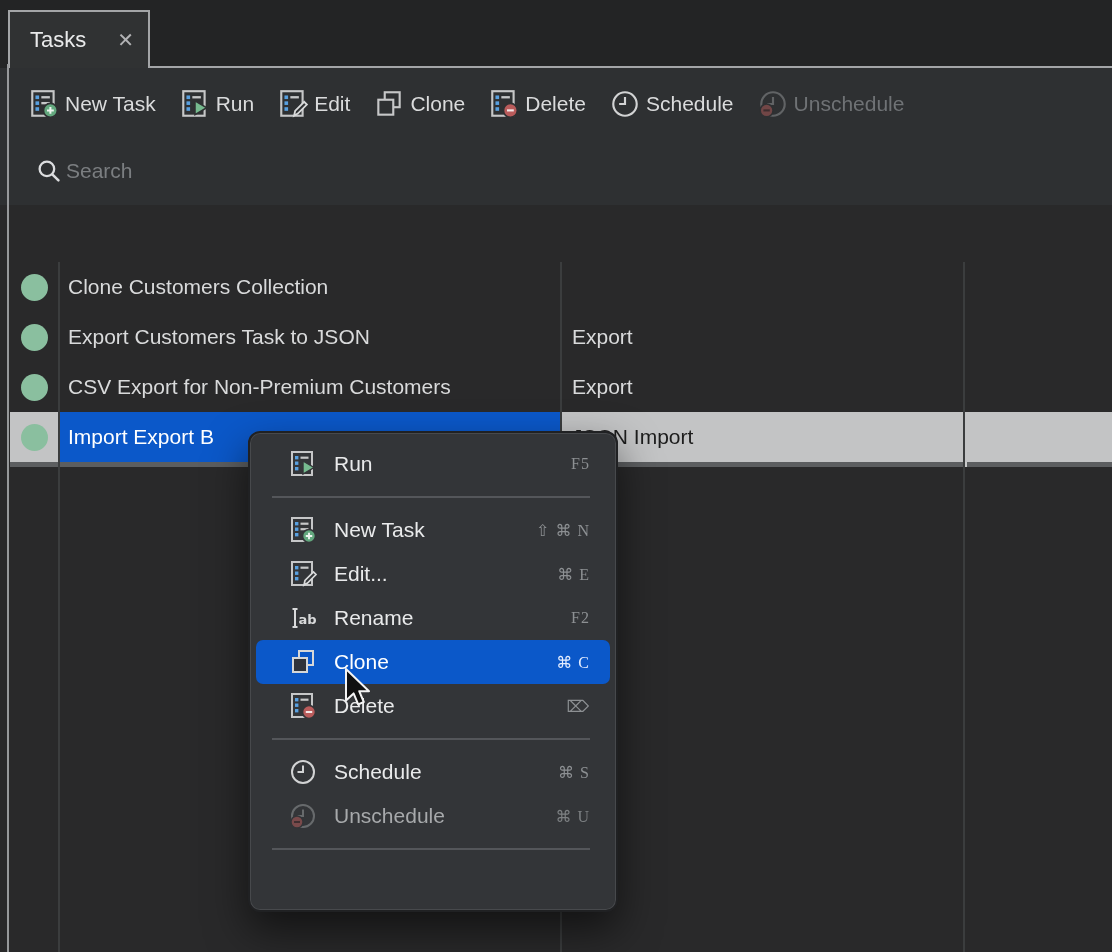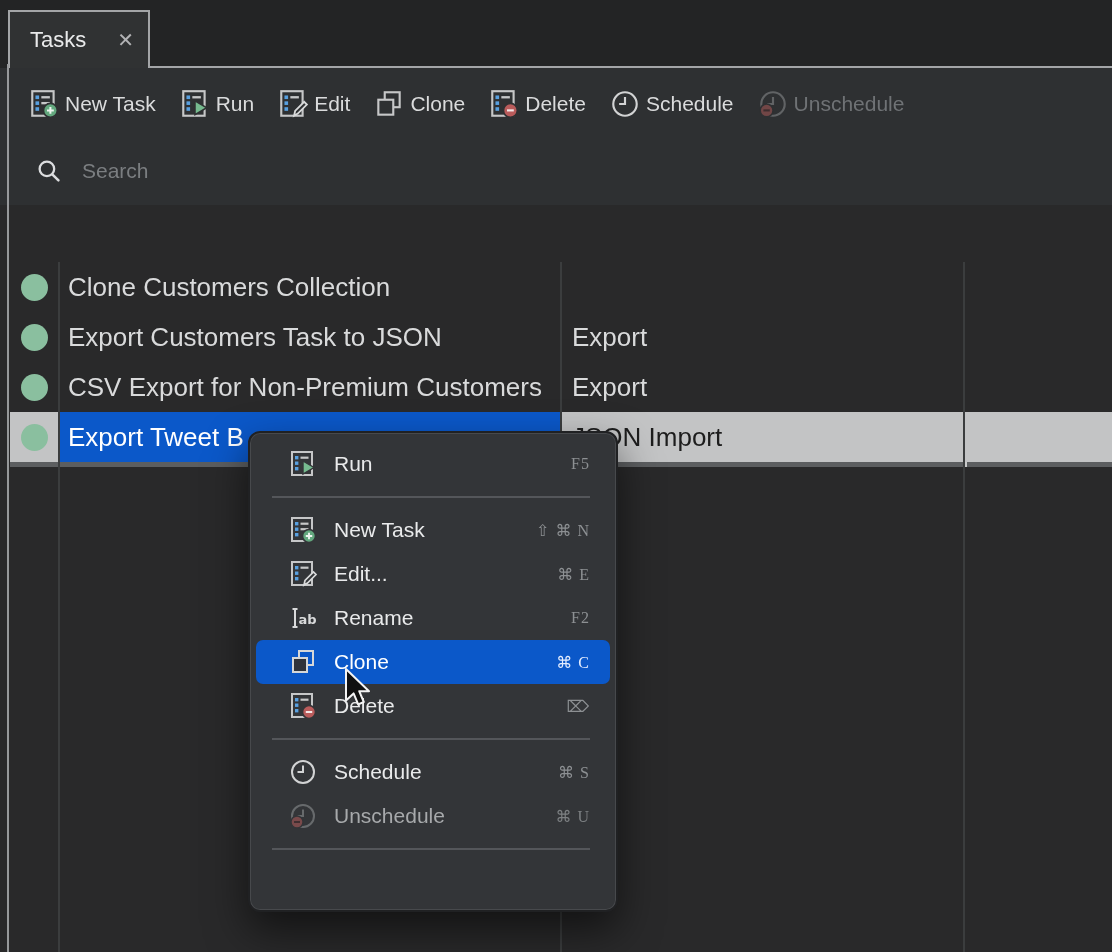--- a/index.html
+++ b/index.html
@@ -20,36 +20,36 @@
   
   .toolbar{position:absolute;top:68px;left:0;right:0;height:72px;display:flex;align-items:center;
     padding-left:28px;gap:23px;}
   .tbtn{display:flex;align-items:center;gap:5px;}
   .tbtn span{color:#dadbdc;font-size:21px;}
   .tbtn.disabled span{color:#6f7275;}
   .tbtn.disabled svg{opacity:.55;}
   
   .searchbar{position:absolute;top:140px;left:0;right:0;height:62px;display:flex;align-items:center;
     padding-left:36px;}
-  .searchbar input{margin-left:17px;background:transparent;border:none;outline:none;
+  .searchbar input{margin-left:1px;background:transparent;border:none;outline:none;
     color:#cfd0d1;font-size:21px;width:400px;font-family:"Liberation Sans",sans-serif;}
   .searchbar input::placeholder{color:#7b7e81;}
   
   .table-area{position:absolute;top:205px;left:0;right:0;bottom:0;background:#29292a;}
   .thead{position:absolute;top:212px;left:10px;width:1102px;height:50px;background:#5c5e60;
     display:flex;box-sizing:border-box;}
   .th{display:flex;align-items:center;color:#f2f3f3;font-size:20px;box-sizing:border-box;
     position:relative;}
   .th.c0{width:48px;}
   .th.c1{width:504px;border-left:2px solid #c9cacb;padding-left:8px;}
   .th.c2{width:403px;border-left:2px solid #c9cacb;padding-left:8px;}
   .th.c3{width:147px;border-left:2px solid #c9cacb;padding-left:8px;}
   .sort-caret{position:absolute;right:18px;top:19px;}
   .trow{position:absolute;left:10px;width:1102px;height:50px;display:flex;}
-  .td{box-sizing:border-box;display:flex;align-items:center;color:#d9dadb;font-size:26px;}
+  .td{box-sizing:border-box;display:flex;align-items:center;color:#d9dadb;font-size:21px;}
   .td.c0{width:48px;justify-content:center;}
   .td.c1{width:504px;padding-left:10px;}
   .td.c2{width:403px;padding-left:10px;}
   .td.c3{width:147px;}
   .dot{width:27px;height:27px;border-radius:50%;background:#8abf9f;}
   .trow.selected .td.c0,.trow.selected .td.c2,.trow.selected .td.c3{background:#c3c4c5;}
   .trow.selected .td.c1{background:#0b58c9;color:#ffffff;}
   .trow.selected .td.c2{color:#1d1d1d;}
   .vline{position:absolute;top:262px;bottom:0;width:2px;background:#3b3d3e;}
   
@@ -204,21 +204,21 @@
         <span class="dot"></span>
       </div>
     <div class="td c1">CSV Export for Non-Premium Customers</div>
     <div class="td c2">Export</div>
     <div class="td c3"></div>
   </div>
   <div class="trow selected" style="top:412px">
     <div class="td c0">
         <span class="dot"></span>
       </div>
-    <div class="td c1">Export Tweet B</div>
+    <div class="td c1">Import Export B</div>
     <div class="td c2">JSON Import</div>
     <div class="td c3"></div>
   </div>
 
   <div class="vline" style="left:58px"></div>
   <div class="vline" style="left:560px"></div>
   <div class="vline" style="left:963px"></div>
 
   <div class="menu">
     <div class="mi">

